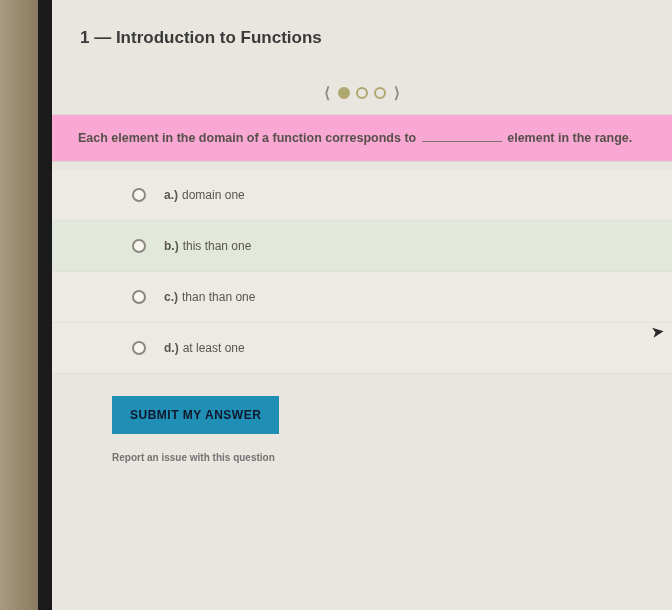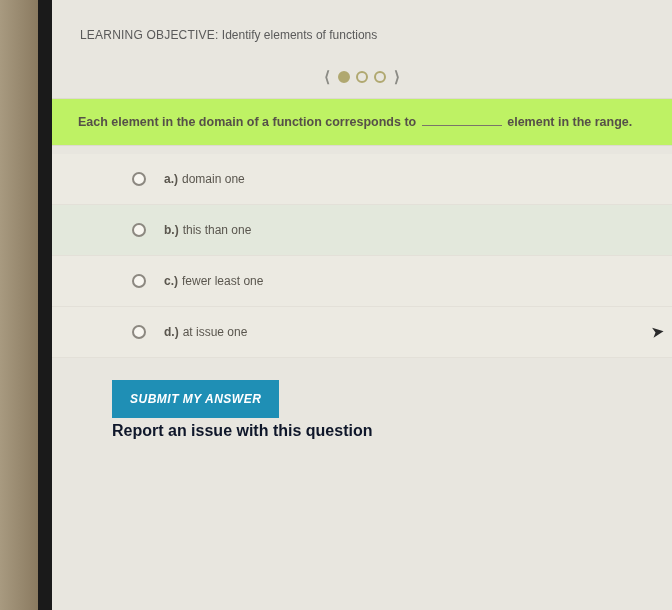--- a/index.html
+++ b/index.html
@@ -52,21 +52,21 @@
     .dot {
       width: 12px;
       height: 12px;
       border-radius: 50%;
       border: 2px solid #b0a870;
       display: inline-block;
     }
     .dot.filled { background: #b0a870; }
     .dot.hollow { background: transparent; }
     .question-bar {
-      background: #bef264;
+      background: #f9a8d4;
       border-top: 1px solid #ddd9d0;
       border-bottom: 1px solid #ddd9d0;
       padding: 16px 26px;
       font-size: 12.5px;
       font-weight: bold;
       color: #565048;
     }
     .question-bar .blank {
       display: inline-block;
       border-bottom: 1px solid #7a746a;
@@ -98,35 +98,34 @@
       margin-right: 18px;
       flex-shrink: 0;
       background: #f8f6f0;
     }
     .opt-label { font-weight: bold; margin-right: 4px; }
     .footer-area {
       padding: 22px 26px 12px 60px;
     }
     .submit-btn {
       background: #1f8fb5;
-      color: #ffffff;
+      color: #0f172a;
       border: none;
       padding: 12px 18px;
       font-size: 12px;
       font-weight: bold;
       letter-spacing: 0.5px;
       cursor: pointer;
-      font-style: italic;
     }
     .report-link {
       display: block;
-      margin-top: 4px;
-      font-size: 16px;
+      margin-top: 18px;
+      font-size: 10px;
       font-weight: bold;
-      color: #0f172a;
+      color: #737373;
       cursor: pointer;
     }
     .cursor {
       position: absolute;
       right: 8px;
       top: 322px;
       font-size: 16px;
       color: #2a2a2a;
       transform: rotate(-8deg);
     }
@@ -137,24 +136,21 @@
     }
   </style>
 </head>
 <body>
 
 <div class="left-edge"></div>
 
 <div class="screen-frame">
 
   <div class="header-area">
-    <div class="objective-line">
-      <span class="objective-label">LEARNING OBJECTIVE:</span>
-      <span>Identify elements of functions</span>
-    </div>
+    <div class="title">1 — Introduction to Functions</div>
   </div>
 
   <div class="pager">
     <span class="pager-arrow">⟨</span>
     <span class="dot filled"></span>
     <span class="dot hollow"></span>
     <span class="dot hollow"></span>
     <span class="pager-arrow">⟩</span>
   </div>
 
@@ -171,26 +167,26 @@
       <span>domain one</span>
     </div>
     <div class="option-row hover">
       <span class="radio"></span>
       <span class="opt-label">b.)</span>
       <span>this than one</span>
     </div>
     <div class="option-row">
       <span class="radio"></span>
       <span class="opt-label">c.)</span>
-      <span>fewer least one</span>
+      <span>than than one</span>
     </div>
     <div class="option-row">
       <span class="radio"></span>
       <span class="opt-label">d.)</span>
-      <span>at issue one</span>
+      <span>at least one</span>
     </div>
   </div>
 
   <div class="footer-area">
     <button class="submit-btn">SUBMIT MY ANSWER</button>
     <span class="report-link">Report an issue with this question</span>
   </div>
 
   <div class="cursor">➤</div>
 

